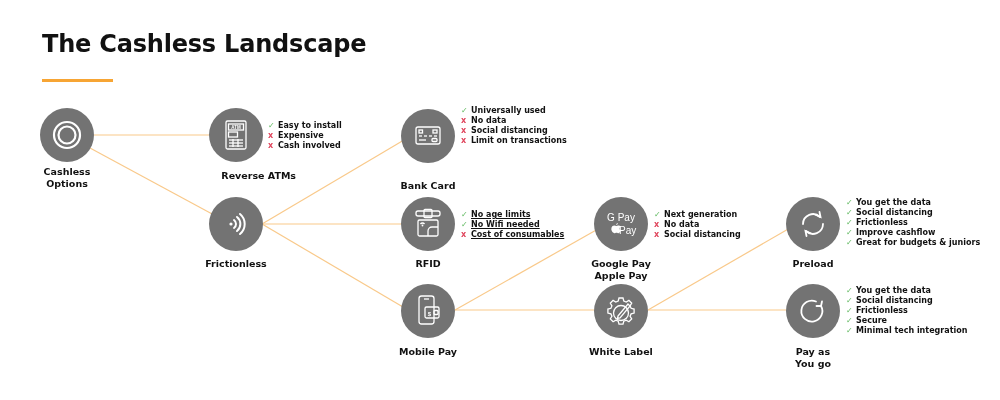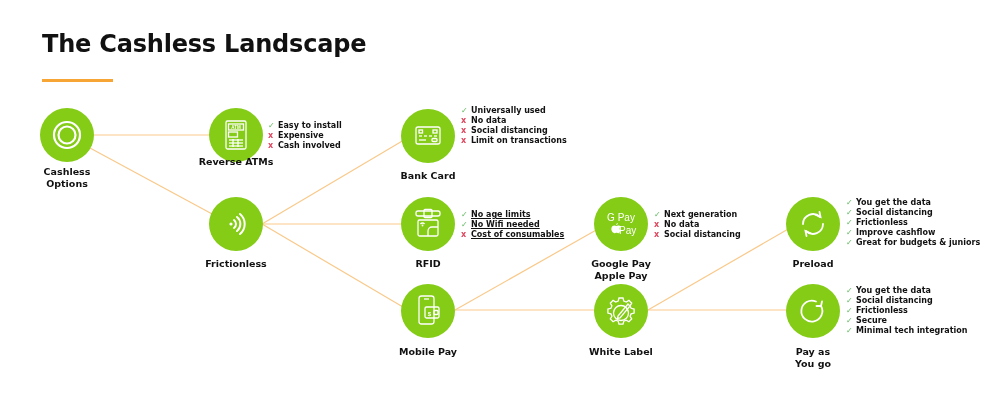--- a/index.html
+++ b/index.html
@@ -2,21 +2,21 @@
 <html><head>
 <meta charset="utf-8">
 <style>
   html, body { margin: 0; padding: 0; background: #ffffff; }
   body { width: 1000px; height: 400px; position: relative; overflow: hidden;
          font-family: "DejaVu Sans", "Liberation Sans", sans-serif; color: #111; }
   .title { position: absolute; left: 42px; top: 30px; font-size: 24px; font-weight: bold;
            letter-spacing: -0.2px; color: #111; margin: 0; }
   .title-bar { position: absolute; left: 42px; top: 79px; width: 71px; height: 3px; background: #F7A534; }
   svg.lines { position: absolute; left: 0; top: 0; }
-  .node { position: absolute; width: 54px; height: 54px; border-radius: 50%; background: #84cc16; }
+  .node { position: absolute; width: 54px; height: 54px; border-radius: 50%; background: #737373; }
   .node svg { position: absolute; left: 0; top: 0; width: 54px; height: 54px; }
   .label { position: absolute; width: 120px; text-align: center; font-size: 9.5px; font-weight: bold;
            line-height: 12px; color: #111; }
   .points { position: absolute; font-size: 8px; line-height: 10px; color: #111; font-weight: bold; }
   .pt { white-space: nowrap; display: block; }
   .mark { display: inline-block; width: 10px; font-weight: bold; }
   .mark.ok { color: #5CB85C; }
   .mark.no { color: #E0475E; }
 </style>
 </head>
@@ -58,21 +58,21 @@
       <rect x="19.5" y="24" width="9" height="5"></rect>
       <line x1="20" y1="32" x2="34" y2="32"></line>
       <line x1="20" y1="35" x2="34" y2="35"></line>
       <line x1="20" y1="38" x2="34" y2="38"></line>
       <line x1="24" y1="31" x2="24" y2="39"></line>
       <line x1="29" y1="31" x2="29" y2="39"></line>
     </g>
     <text x="27" y="21" font-size="4.5" fill="#fff" text-anchor="middle" font-family="Liberation Sans, sans-serif" font-weight="bold">ATM</text>
   </svg>
 </div>
-<div class="label" style="left:176px; top:156px;">Reverse ATMs</div>
+<div class="label" style="left:176px; top:170px;text-align:right;">Reverse ATMs</div>
 <div class="points" style="left:268px; top:121px;">
   <span class="pt"><span class="mark ok">✓</span><span>Easy to install</span></span>
   <span class="pt"><span class="mark no">x</span><span>Expensive</span></span>
   <span class="pt"><span class="mark no">x</span><span>Cash involved</span></span>
 </div>
 
 <div class="node" style="left:209px; top:197px;">
   <svg viewBox="0 0 54 54">
     <circle cx="22" cy="27" r="1.6" fill="#fff"></circle>
     <g stroke="#fff" stroke-width="2" fill="none" stroke-linecap="round">
@@ -92,21 +92,21 @@
       <rect x="32" y="21" width="4" height="3"></rect>
       <line x1="18" y1="27" x2="21" y2="27"></line>
       <line x1="23" y1="27" x2="26" y2="27"></line>
       <line x1="28" y1="27" x2="31" y2="27"></line>
       <line x1="33" y1="27" x2="36" y2="27"></line>
       <line x1="18" y1="31" x2="25" y2="31"></line>
       <rect x="31" y="29.5" width="5" height="3" rx="1"></rect>
     </g>
   </svg>
 </div>
-<div class="label" style="left:368px; top:170px;">Bank Card</div>
+<div class="label" style="left:368px; top:180px;">Bank Card</div>
 <div class="points" style="left:461px; top:106px;">
   <span class="pt"><span class="mark ok">✓</span><span>Universally used</span></span>
   <span class="pt"><span class="mark no">x</span><span>No data</span></span>
   <span class="pt"><span class="mark no">x</span><span>Social distancing</span></span>
   <span class="pt"><span class="mark no">x</span><span>Limit on transactions</span></span>
 </div>
 
 <div class="node" style="left:401px; top:197px;">
   <svg viewBox="0 0 54 54">
     <g stroke="#fff" stroke-width="1.3" fill="none">

